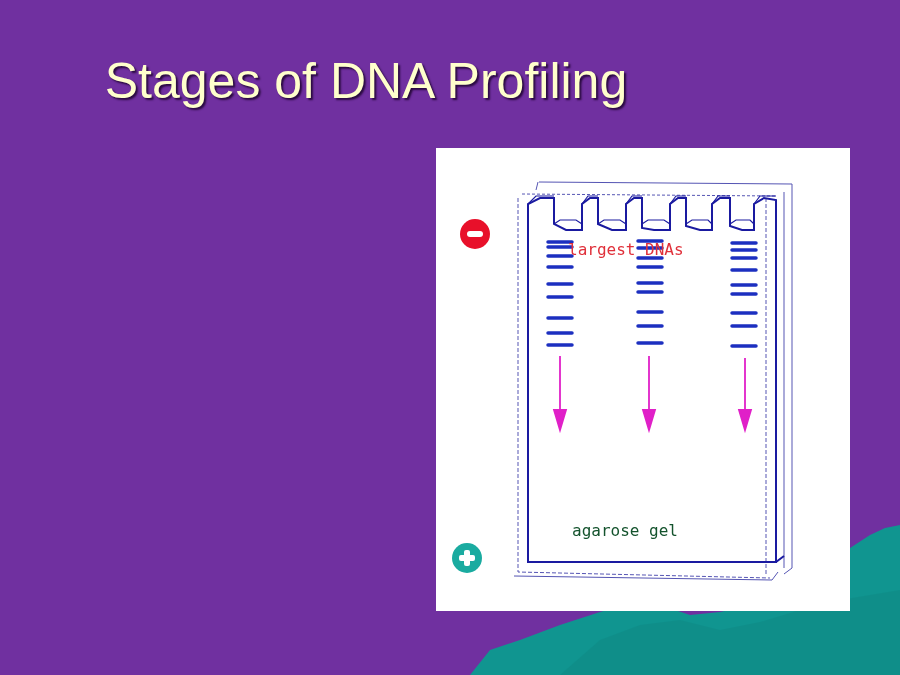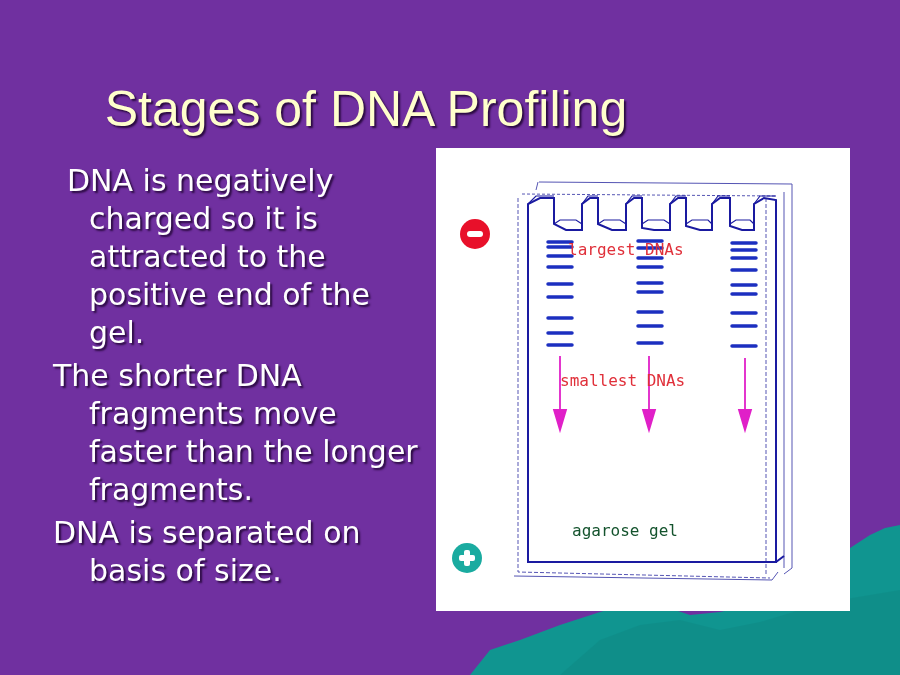--- a/index.html
+++ b/index.html
@@ -11,21 +11,20 @@
     }
     .slide { position: absolute; left: 0; top: 0; width: 900px; height: 675px; background: #7030a0; }
     .mountains { position: absolute; left: 0; top: 0; width: 900px; height: 675px; }
     .title {
       position: absolute; left: 0; top: 52px; width: 732px;
       text-align: center;
       font-family: "Liberation Sans", sans-serif;
       font-size: 50px; color: #ffffcc;
       text-shadow: 2px 2px 2px #2a0a40;
       letter-spacing: 0px;
-      margin-top: 28px;
     }
     .body-text {
       position: absolute; left: 53px; top: 162px; width: 380px;
       color: #ffffff;
       font-family: "DejaVu Sans", sans-serif;
       font-size: 30px; line-height: 38px;
       text-shadow: 2px 2px 2px #2a0a40;
     }
     .para { text-indent: -36px; padding-left: 36px; margin: 0 0 5px 0; }
     .para.first { padding-left: 36px; text-indent: -22px; }
@@ -48,25 +47,20 @@
 
 <div class="slide">
 
   <svg class="mountains" width="900" height="675" viewBox="0 0 900 675">
     <path d="M470 675 L490 650 L520 640 L560 625 L600 612 L640 600 L660 605 L690 615 L720 612 L750 605 L790 592 L830 575 L850 548 L870 535 L885 528 L900 525 L900 675 Z" fill="#109590"></path>
     <path d="M560 675 L600 640 L640 625 L680 620 L720 630 L760 622 L800 610 L840 600 L900 590 L900 675 Z" fill="#0f8a86" opacity="0.6"></path>
   </svg>
 
   <div class="title">Stages of DNA Profiling</div>
 
-  <div class="body-text">
-    <p class="para first">DNA is negatively charged so it is attracted to the positive end of the gel.</p>
-    <p class="para">The shorter DNA fragments move faster than the longer fragments.</p>
-    <p class="para">DNA is separated on basis of size.</p>
-  </div>
 
   <div class="figure">
     <svg width="414" height="463" viewBox="0 0 414 463">
 
       <g fill="none" stroke="#2a2aa0" stroke-width="1" opacity="0.8">
         <path d="M103 34 L356 36 L356 420 L348 426"></path>
         <path d="M100 42 L102 34"></path>
         <path d="M86 46 L340 48" stroke-dasharray="3,2"></path>
         <path d="M82 50 L82 424 L334 430" stroke-dasharray="4,2"></path>
         <path d="M78 428 L336 432 L342 424"></path>
@@ -138,17 +132,16 @@
         <rect x="31" y="83" width="16" height="6" rx="3" fill="#ffffff"></rect>
       </g>
       <g>
         <circle cx="31" cy="410" r="15" fill="#1aaba0"></circle>
         <rect x="23" y="407" width="16" height="6" rx="2" fill="#ffffff"></rect>
         <rect x="28" y="402" width="6" height="16" rx="2" fill="#ffffff"></rect>
       </g>
     </svg>
 
     <span class="lbl red" style="left:132px; top:92px;">largest DNAs</span>
-    <span class="lbl red" style="left:124px; top:223px;">smallest DNAs</span>
     <span class="lbl black" style="left:136px; top:373px;">agarose gel</span>
   </div>
 
 </div>
 
 </body></html>

